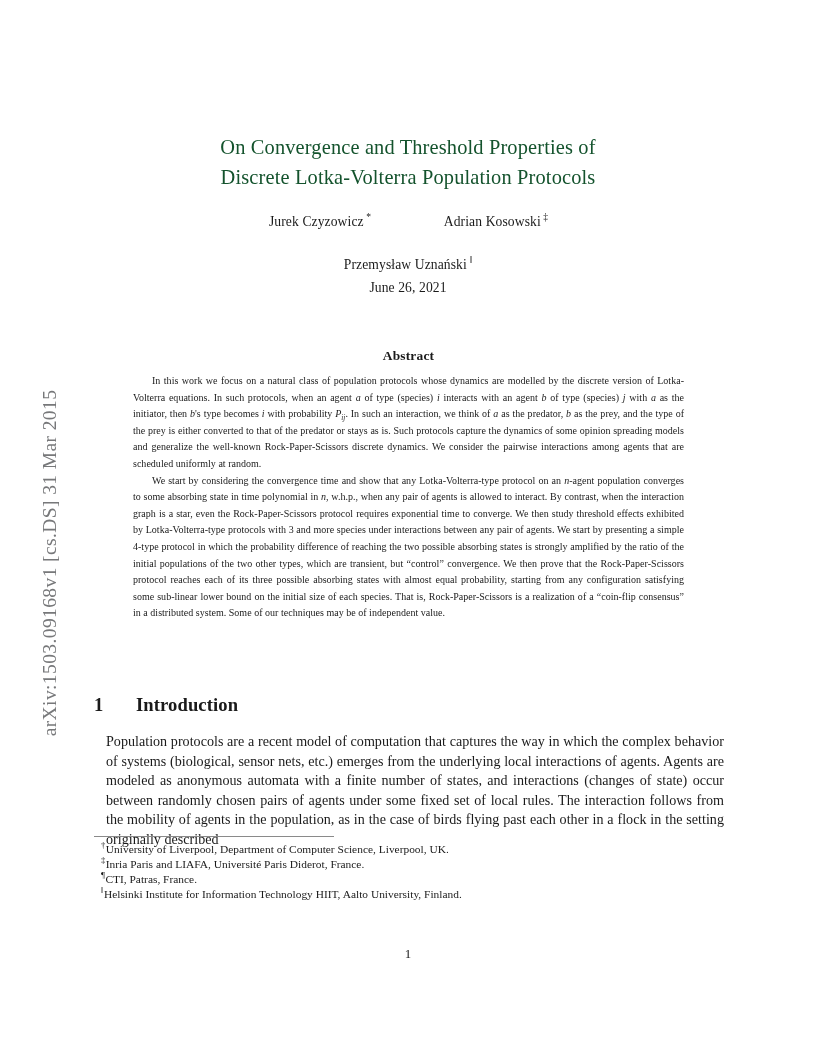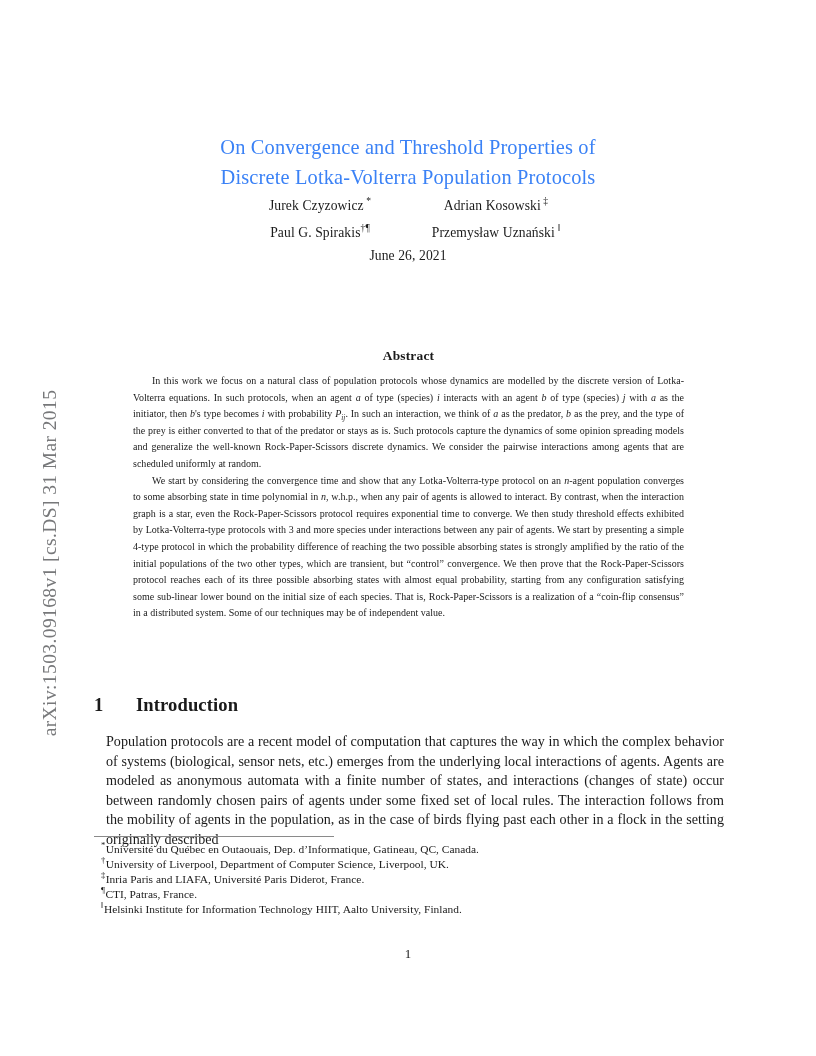--- a/index.html
+++ b/index.html
@@ -41,27 +41,27 @@
     left: 108px;
     top: 132px;
     width: 600px;
     text-align: center;
   }
   .paper-title {
     font-size: 20.4px;
     line-height: 30px;
     font-weight: normal;
     letter-spacing: 0.15px;
-    color: #3b82f6;
+    color: #14532d;
     margin: 0;
   }
   .authors-row {
     display: flex;
     justify-content: center;
-    margin-top: 0px;
+    margin-top: 16px;
     font-size: 13.6px;
     line-height: 27px;
     letter-spacing: 0.1px;
   }
   .authors-row:first-of-type { margin-top: 20px; }
   .author-cell {
     width: 176px;
     text-align: center;
     white-space: nowrap;
   }
@@ -176,21 +176,20 @@
   <div id="title-block">
     <div class="paper-title">On Convergence and Threshold Properties of</div>
     <div class="paper-title">Discrete Lotka-Volterra Population Protocols</div>
 
     <div class="authors-row">
       <div class="author-cell"><span>Jurek Czyzowicz</span><span class="fn-mark spaced">*</span></div>
       <div class="author-cell"><span>Adrian Kosowski</span><span class="fn-mark spaced">‡</span></div>
     </div>
 
     <div class="authors-row">
-      <div class="author-cell"><span>Paul G. Spirakis</span><span class="fn-mark tight">†¶</span></div>
       <div class="author-cell"><span>Przemysław Uznański</span><span class="fn-mark spaced">‖</span></div>
     </div>
 
     <div class="paper-date">June 26, 2021</div>
   </div>
 
   <div id="abstract-block">
     <div class="abstract-heading">Abstract</div>
 
     <p class="abstract-para"><span>In this work we focus on a natural class of population protocols whose dynamics are modelled by the discrete version of Lotka-Volterra equations. In such protocols, when an agent </span><span class="math">a</span><span> of type (species) </span><span class="math">i</span><span> interacts with an agent </span><span class="math">b</span><span> of type (species) </span><span class="math">j</span><span> with </span><span class="math">a</span><span> as the initiator, then </span><span class="math">b</span><span>'s type becomes </span><span class="math">i</span><span> with probability </span><span class="math">P</span><span class="sub">ij</span><span>. In such an interaction, we think of </span><span class="math">a</span><span> as the predator, </span><span class="math">b</span><span> as the prey, and the type of the prey is either converted to that of the predator or stays as is. Such protocols capture the dynamics of some opinion spreading models and generalize the well-known Rock-Paper-Scissors discrete dynamics. We consider the pairwise interactions among agents that are scheduled uniformly at random.</span></p>
@@ -201,21 +200,20 @@
   <div id="section-intro">
     <h2 class="section-heading">
       <span class="section-num">1</span>
       <span>Introduction</span>
     </h2>
     <p class="body-para">Population protocols are a recent model of computation that captures the way in which the complex behavior of systems (biological, sensor nets, etc.) emerges from the underlying local interactions of agents. Agents are modeled as anonymous automata with a finite number of states, and interactions (changes of state) occur between randomly chosen pairs of agents under some fixed set of local rules. The interaction follows from the mobility of agents in the population, as in the case of birds flying past each other in a flock in the setting originally described</p>
   </div>
 
   <div id="footnotes">
     <div class="footnote-rule"></div>
-    <div class="footnote-line"><span class="fn-sym">*</span><span>Université du Québec en Outaouais, Dep. d’Informatique, Gatineau, QC, Canada.</span></div>
     <div class="footnote-line"><span class="fn-sym">†</span><span>University of Liverpool, Department of Computer Science, Liverpool, UK.</span></div>
     <div class="footnote-line"><span class="fn-sym">‡</span><span>Inria Paris and LIAFA, Université Paris Diderot, France.</span></div>
     <div class="footnote-line"><span class="fn-sym">¶</span><span>CTI, Patras, France.</span></div>
     <div class="footnote-line"><span class="fn-sym">‖</span><span>Helsinki Institute for Information Technology HIIT, Aalto University, Finland.</span></div>
   </div>
 
   <div id="page-number">1</div>
 
 </div>
 

